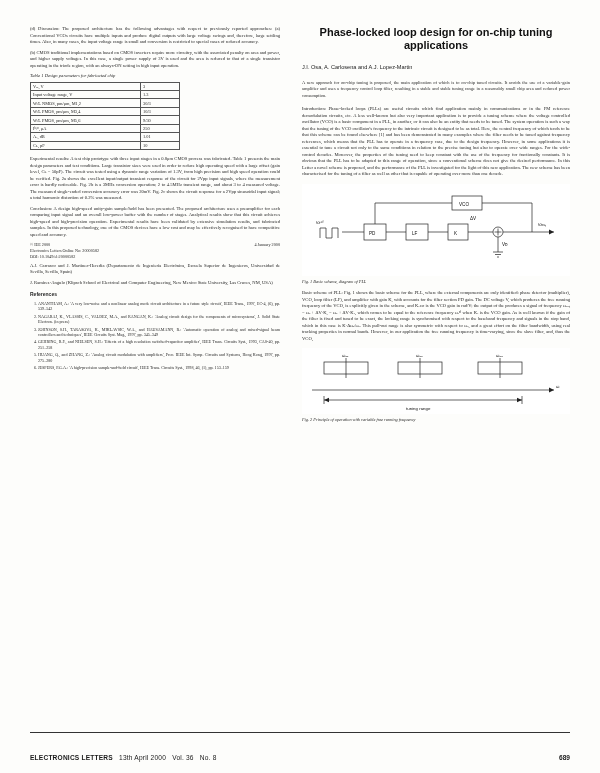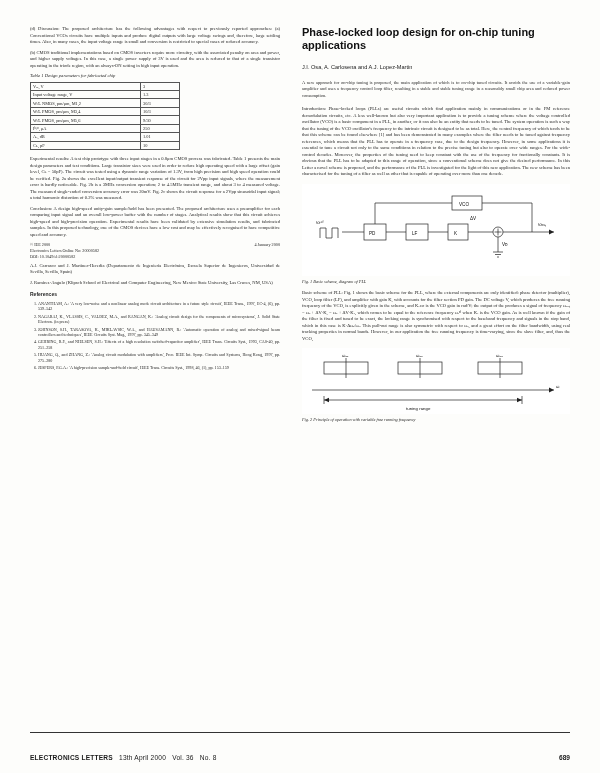--- a/index.html
+++ b/index.html
@@ -30,21 +30,21 @@
   }
   .col p{margin:0 0 4px 0;}
   .tight{margin:0 0 2px 0;}
   h1.title{
     font-size:11px;
     line-height:1.18;
     margin:0 0 12px 0;
     font-weight:bold;
     font-family:"Liberation Sans", sans-serif;
     color:#111;
-    text-align:left;
+    text-align:center;
   }
   .authors{
     font-size:5.6px;
     margin:0 0 8px 0;
     font-family:"Liberation Sans", sans-serif;
     color:#222;
   }
   .abstract{
     font-size:4.5px;
     line-height:1.42;

